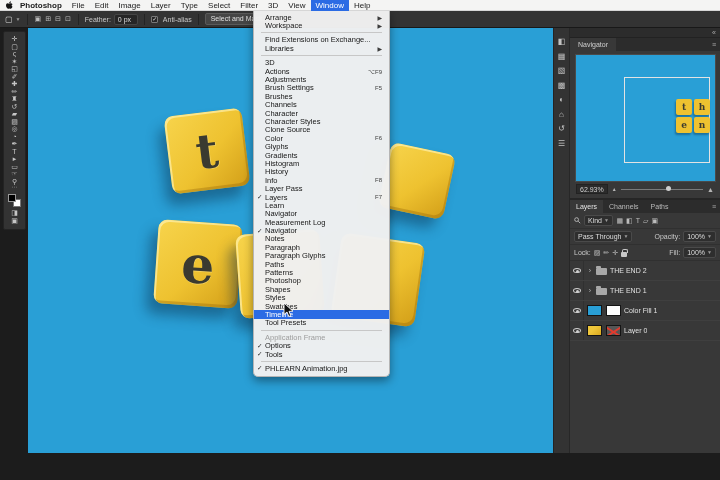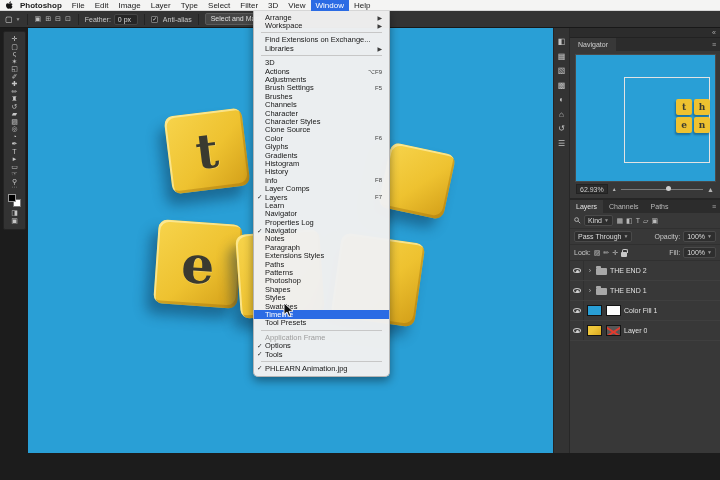--- a/index.html
+++ b/index.html
@@ -458,61 +458,61 @@
         <span class="mi-label">History</span>
         <span class="mi-right"></span>
       </div>
       <div class="menu-item">
         <span class="mi-check"></span>
         <span class="mi-label">Info</span>
         <span class="mi-right">F8</span>
       </div>
       <div class="menu-item">
         <span class="mi-check"></span>
-        <span class="mi-label">Layer Comps</span>
+        <span class="mi-label">Layer Pass</span>
         <span class="mi-right"></span>
       </div>
       <div class="menu-item">
         <span class="mi-check">✓</span>
         <span class="mi-label">Layers</span>
         <span class="mi-right">F7</span>
       </div>
       <div class="menu-item">
         <span class="mi-check"></span>
         <span class="mi-label">Learn</span>
         <span class="mi-right"></span>
       </div>
       <div class="menu-item">
         <span class="mi-check"></span>
         <span class="mi-label">Navigator</span>
         <span class="mi-right"></span>
       </div>
       <div class="menu-item">
         <span class="mi-check"></span>
-        <span class="mi-label">Properties Log</span>
+        <span class="mi-label">Measurement Log</span>
         <span class="mi-right"></span>
       </div>
       <div class="menu-item">
         <span class="mi-check">✓</span>
         <span class="mi-label">Navigator</span>
         <span class="mi-right"></span>
       </div>
       <div class="menu-item">
         <span class="mi-check"></span>
         <span class="mi-label">Notes</span>
         <span class="mi-right"></span>
       </div>
       <div class="menu-item">
         <span class="mi-check"></span>
         <span class="mi-label">Paragraph</span>
         <span class="mi-right"></span>
       </div>
       <div class="menu-item">
         <span class="mi-check"></span>
-        <span class="mi-label">Extensions Styles</span>
+        <span class="mi-label">Paragraph Glyphs</span>
         <span class="mi-right"></span>
       </div>
       <div class="menu-item">
         <span class="mi-check"></span>
         <span class="mi-label">Paths</span>
         <span class="mi-right"></span>
       </div>
       <div class="menu-item">
         <span class="mi-check"></span>
         <span class="mi-label">Patterns</span>

